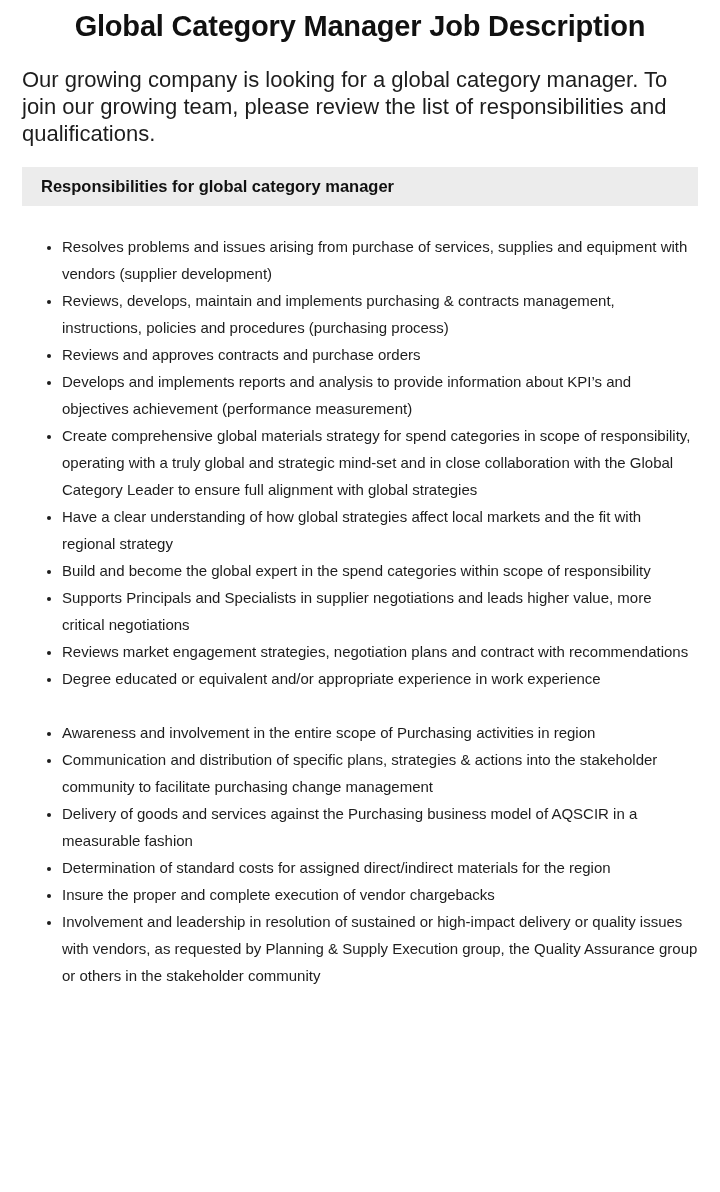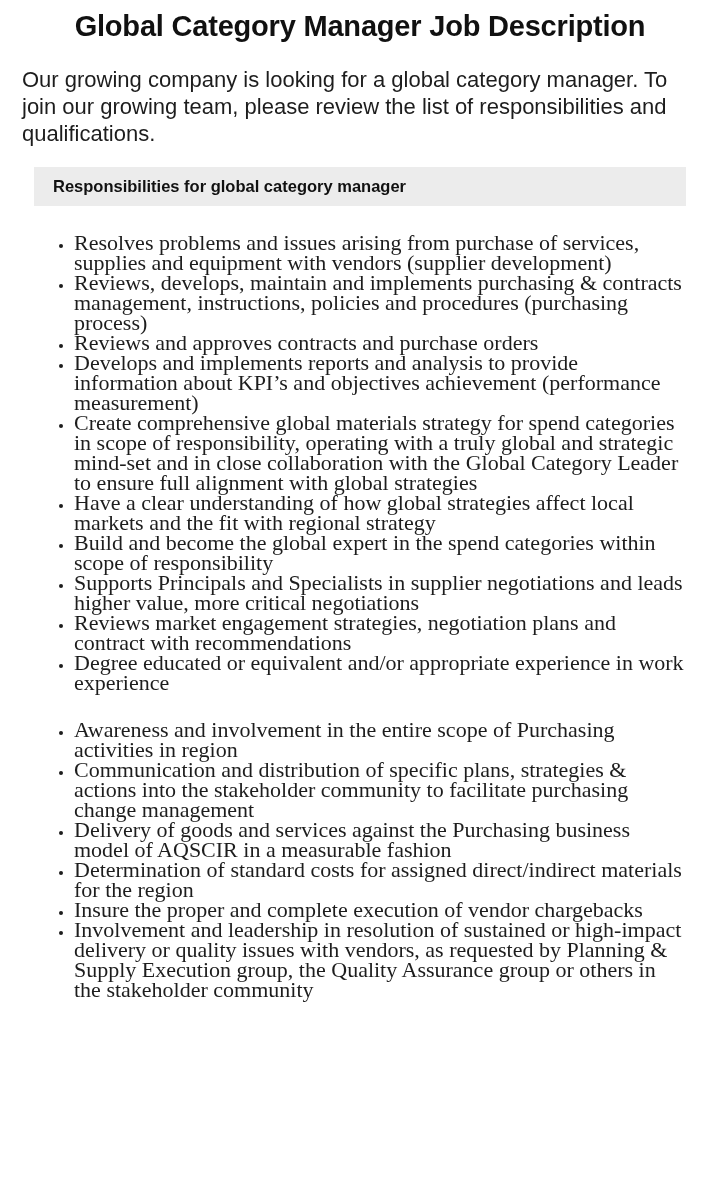--- a/index.html
+++ b/index.html
@@ -39,32 +39,31 @@
     color: #111111;
     padding: 10px 19px 11px 19px;
     line-height: 18px;
   }
   ul.bullets {
     margin: 27px 0 25px 0;
     padding-left: 40px;
     list-style: disc outside;
   }
   ul.bullets li {
-    font-size: 22px;
-    line-height: 20px;
+    font-size: 15px;
+    line-height: 27px;
     color: #1d1d1d;
     padding-left: 0;
     margin: 0;
-    font-family: Liberation Serif, serif;
   }
   ul.bullets li::marker {
     color: #1d1d1d;
     font-size: 13px;
   }
-  section.doc-section { margin: 12px; }
+  section.doc-section { margin: 0; }
 </style>
 </head>
 <body>
 
 <main class="page">
 
   <h1 class="doc-title">Global Category Manager Job Description</h1>
 
   <p class="intro">Our growing company is looking for a global category manager. To join our growing team, please review the list of responsibilities and qualifications.</p>
 

